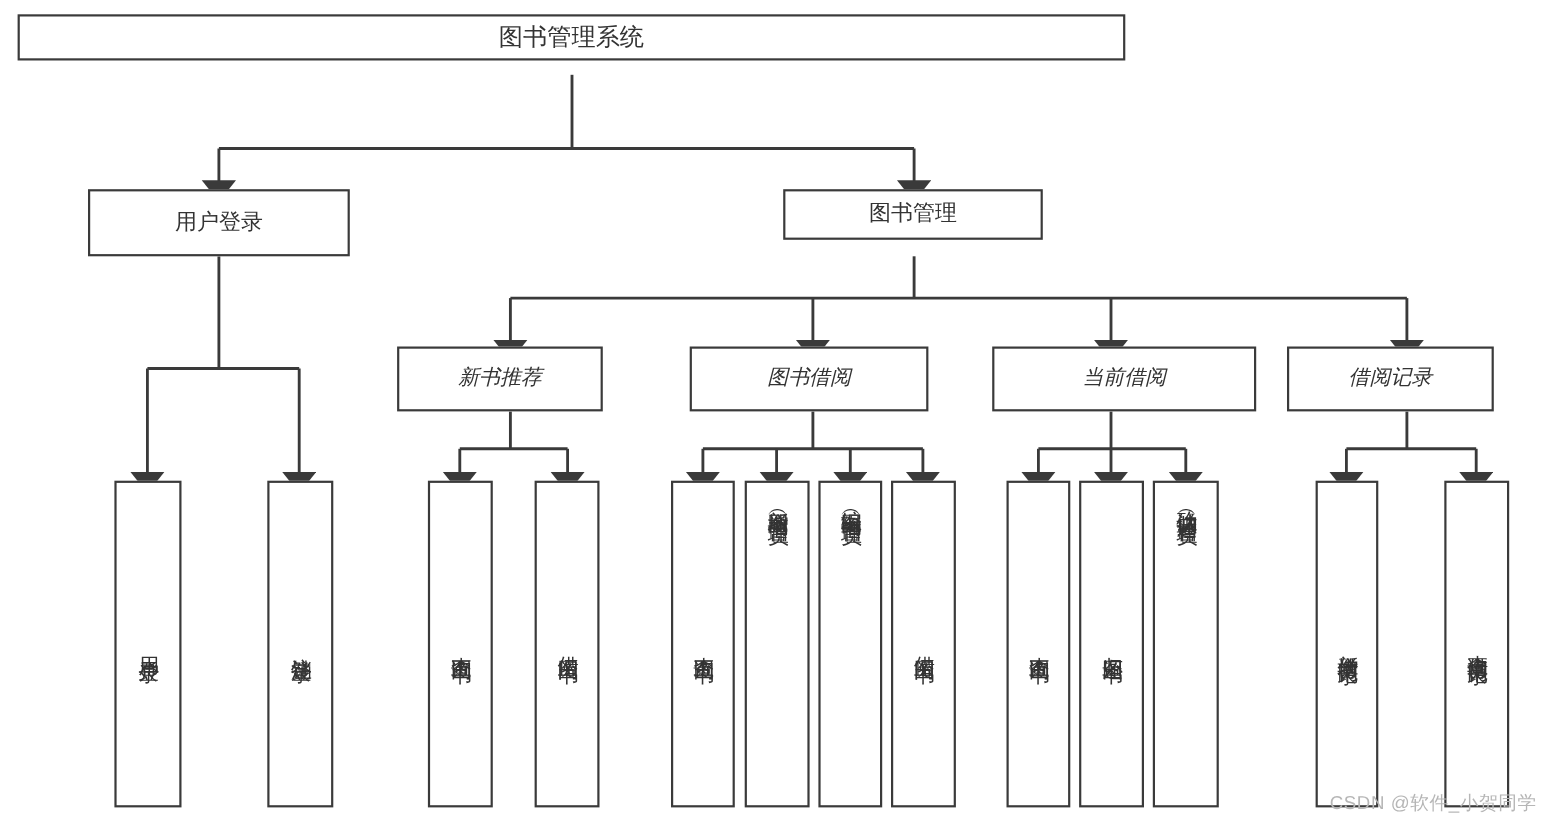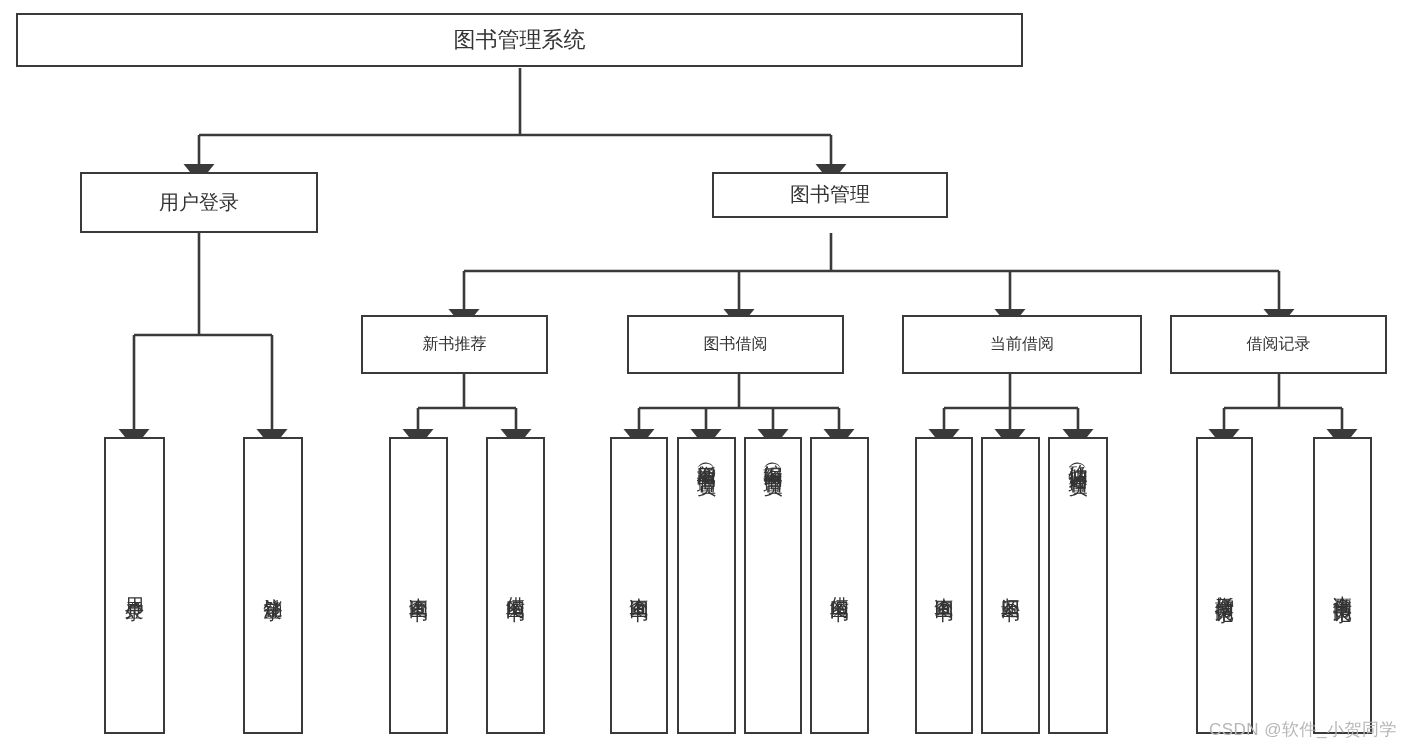--- a/index.html
+++ b/index.html
@@ -8,21 +8,21 @@
   #stage{position:relative;width:1405px;height:747px;background:#fff;}
   svg#wires{position:absolute;left:0;top:0;width:1405px;height:747px;}
 
   .node{position:absolute;box-sizing:border-box;background:#ffffff;
         border:2.5px solid #3a3a3a;display:flex;align-items:center;
         justify-content:center;color:#333333;}
   .node .lbl{display:block;text-align:center;line-height:1.18;}
 
   .root{font-size:22px;}
   .lvl1{font-size:20px;}
-  .lvl2{font-size:16px;}
+  .lvl2{font-size:19px;font-style:italic;}
 
   .leaf{font-size:19px;}
   .leaf .lbl{
      writing-mode:vertical-rl;
      text-orientation:upright;
      letter-spacing:2px;
      line-height:1.05;
      white-space:nowrap;
   }
   .leaf{align-items:flex-start;padding-top:10px;}
@@ -79,41 +79,41 @@
       <path d="M1010,408 L1010,433" marker-end="url(#ah)"></path>
       <path d="M1078,408 L1078,433" marker-end="url(#ah)"></path>
 
       <path d="M1279,374 L1279,408"></path>
       <path d="M1224,408 L1342,408"></path>
       <path d="M1224,408 L1224,433" marker-end="url(#ah)"></path>
       <path d="M1342,408 L1342,433" marker-end="url(#ah)"></path>
     </g>
   </svg>
 
-  <div class="node root" style="left:16px;top:13px;width:1007px;height:54px;">
+  <div class="node root" style="left:16px;top:13px;width:1007px;height:42px;">
     <span class="lbl">图书管理系统</span>
   </div>
 
   <div class="node lvl1" style="left:80px;top:172px;width:238px;height:61px;">
     <span class="lbl">用户登录</span>
   </div>
   <div class="node lvl1" style="left:712px;top:172px;width:236px;height:46px;">
     <span class="lbl">图书管理</span>
   </div>
 
   <div class="node lvl2" style="left:361px;top:315px;width:187px;height:59px;">
     <span class="lbl">新书推荐</span>
   </div>
   <div class="node lvl2" style="left:627px;top:315px;width:217px;height:59px;">
     <span class="lbl">图书借阅</span>
   </div>
   <div class="node lvl2" style="left:902px;top:315px;width:240px;height:59px;">
     <span class="lbl">当前借阅</span>
   </div>
-  <div class="node lvl2" style="left:1170px;top:315px;width:217px;height:59px;">
+  <div class="node lvl2" style="left:1170px;top:315px;width:188px;height:59px;">
     <span class="lbl">借阅记录</span>
   </div>
 
   <div class="node leaf mid" style="left:104px;top:437px;width:61px;height:297px;">
     <span class="lbl">用户登录</span>
   </div>
   <div class="node leaf mid" style="left:243px;top:437px;width:60px;height:297px;">
     <span class="lbl">注销登录</span>
   </div>
 

